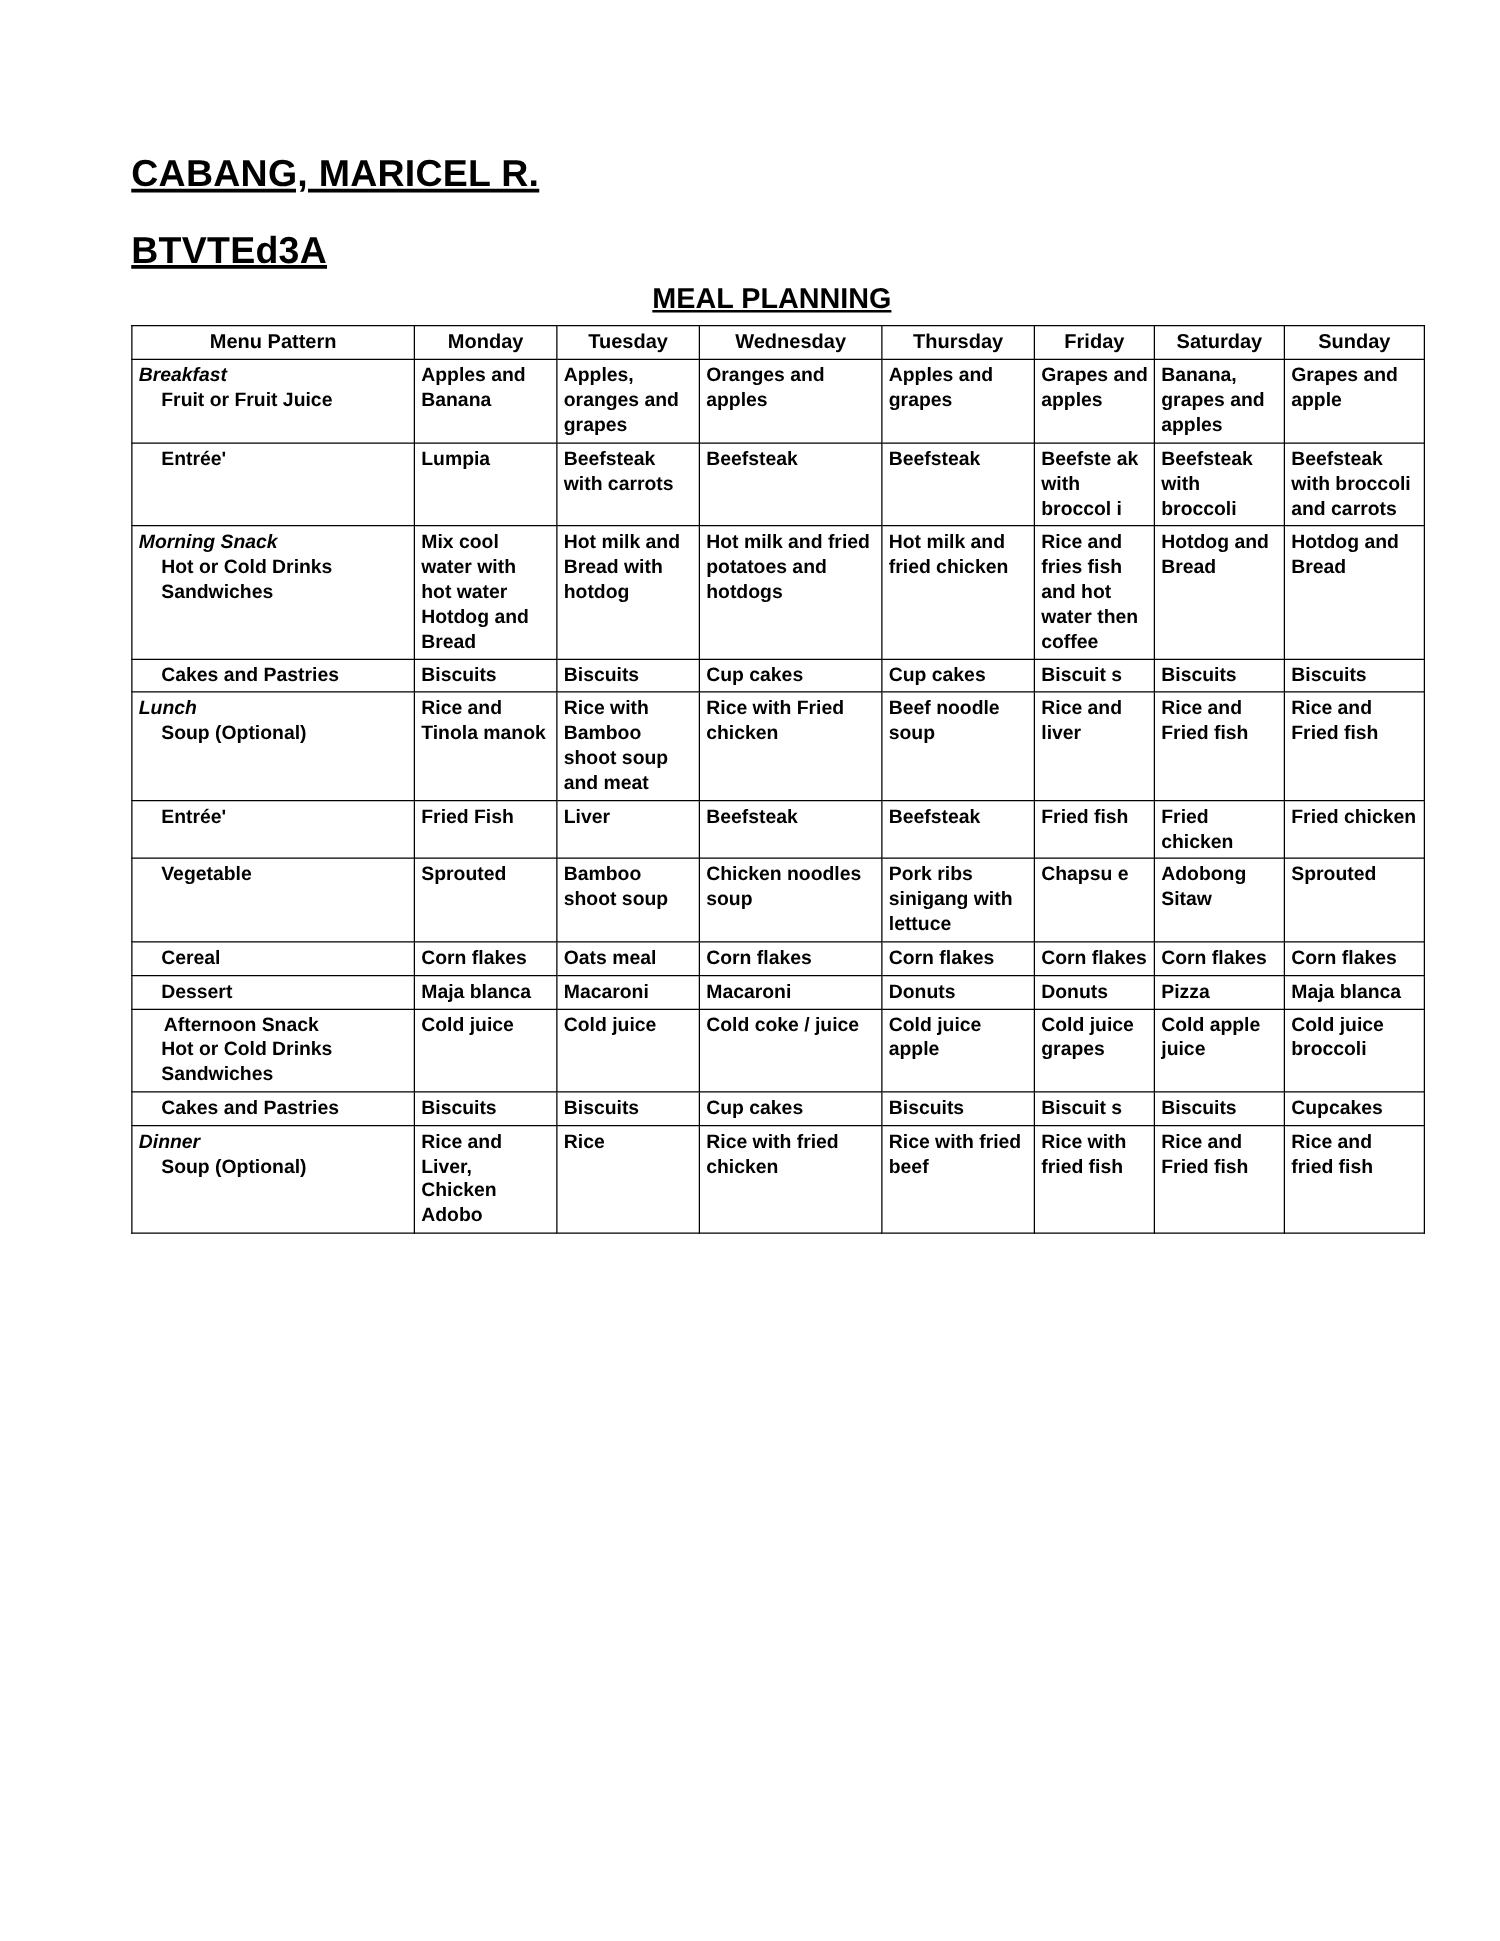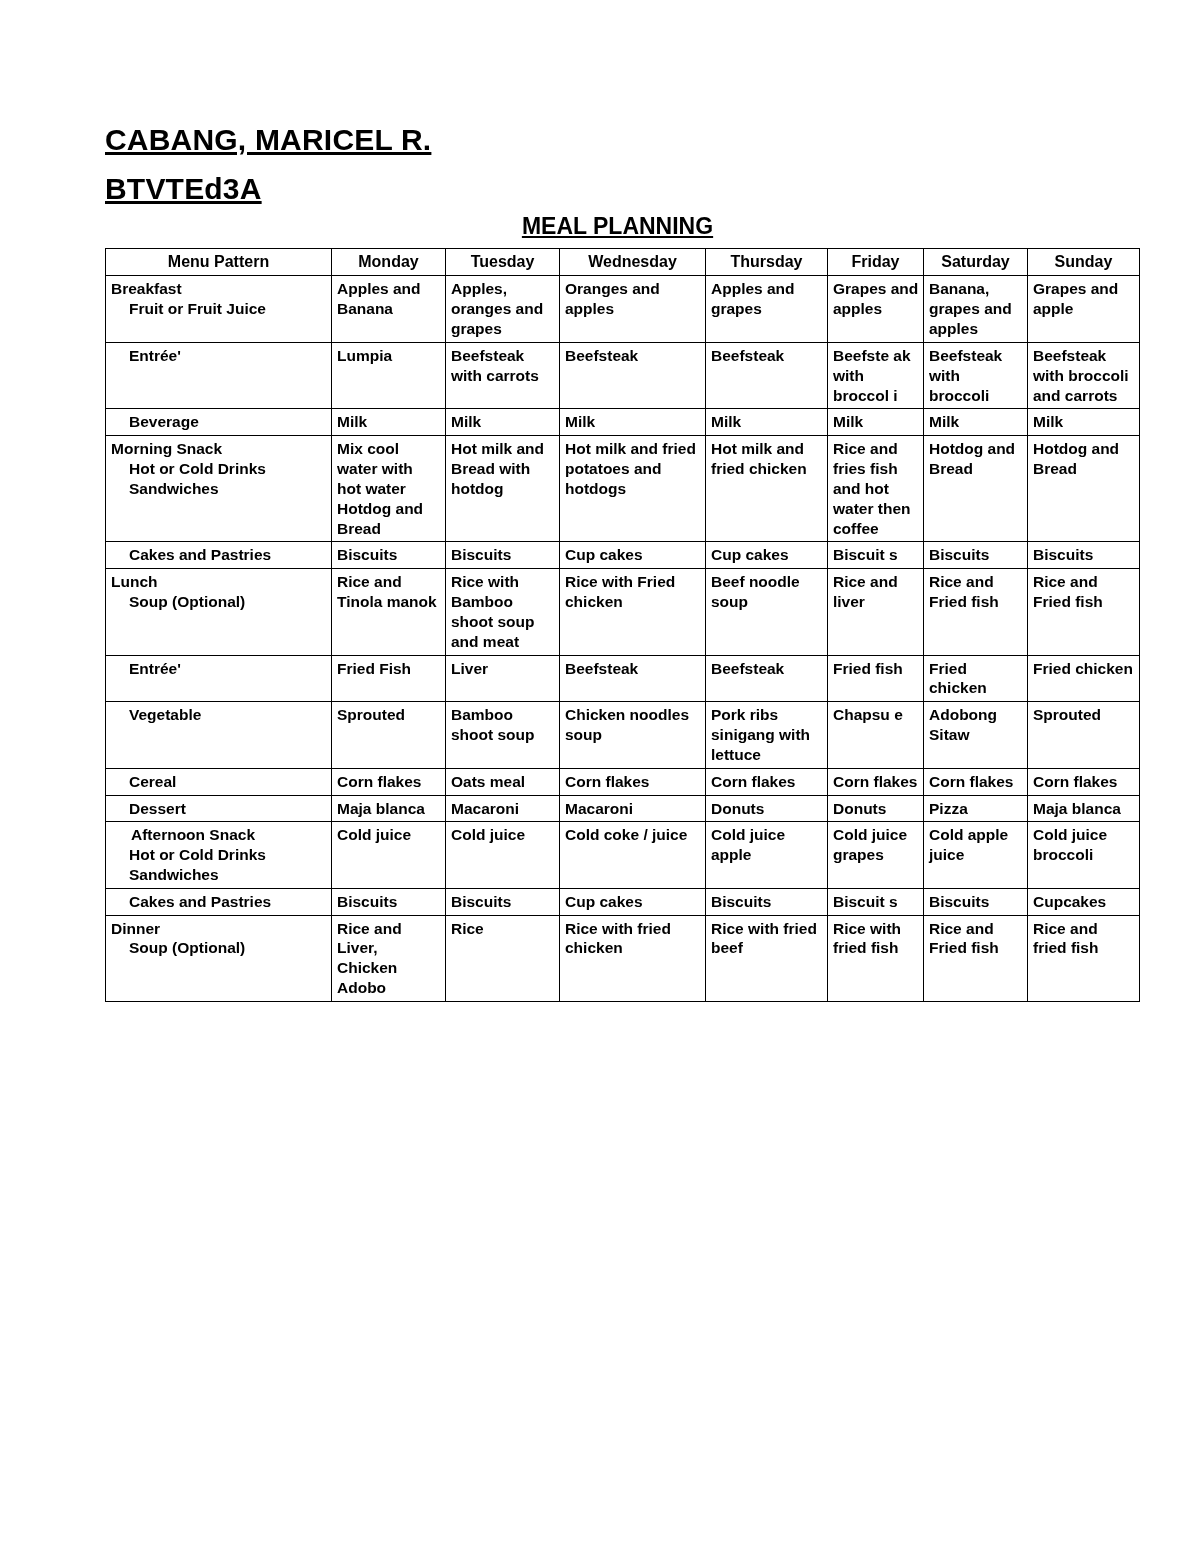--- a/index.html
+++ b/index.html
@@ -20,21 +20,21 @@
     box-sizing: border-box;
   }
   .hdr-name, .hdr-course {
     font-size: 30px;
     font-weight: bold;
     text-decoration: underline;
     letter-spacing: 0.2px;
     line-height: 1.35;
     margin: 0;
   }
-  .hdr-name { margin-bottom: 8px; }
+  .hdr-name { margin-bottom: 20px; }
   .hdr-course { margin-bottom: 4px; }
   .hdr-title {
     font-size: 23px;
     font-weight: bold;
     text-decoration: underline;
     text-align: center;
     margin: 2px 0 8px 0;
     padding-left: 30px;
   }
   table.meal {
@@ -67,20 +67,21 @@
   col.c-sun { width: 112px; }
 
   td.day {
     font-weight: bold;
   }
   td.pattern {
     font-weight: normal;
   }
   .grp {
     font-weight: bold;
+    font-style: italic;
     display: block;
   }
   .grp.noital {
     font-style: normal;
     margin-left: 20px;
   }
   .sub {
     display: block;
     padding-left: 18px;
     font-weight: bold;
@@ -140,32 +141,20 @@
           <td class="day">Lumpia</td>
           <td class="day">Beefsteak with carrots</td>
           <td class="day">Beefsteak</td>
           <td class="day">Beefsteak</td>
           <td class="day">Beefste ak with broccol i</td>
           <td class="day">Beefsteak with broccoli</td>
           <td class="day">Beefsteak with broccoli and carrots</td>
         </tr>
         <tr>
           <td class="pattern">
-            <span class="sub">Beverage</span>
-          </td>
-          <td class="day">Milk</td>
-          <td class="day">Milk</td>
-          <td class="day">Milk</td>
-          <td class="day">Milk</td>
-          <td class="day">Milk</td>
-          <td class="day">Milk</td>
-          <td class="day">Milk</td>
-        </tr>
-        <tr>
-          <td class="pattern">
             <span class="grp">Morning Snack</span>
             <span class="sub">Hot or Cold Drinks</span>
             <span class="sub">Sandwiches</span>
           </td>
           <td class="day">Mix cool water with hot water Hotdog and Bread</td>
           <td class="day">Hot milk and Bread with hotdog</td>
           <td class="day">Hot milk and fried potatoes and hotdogs</td>
           <td class="day">Hot milk and fried chicken</td>
           <td class="day">Rice and fries fish and hot water then coffee</td>
           <td class="day">Hotdog and Bread</td>

